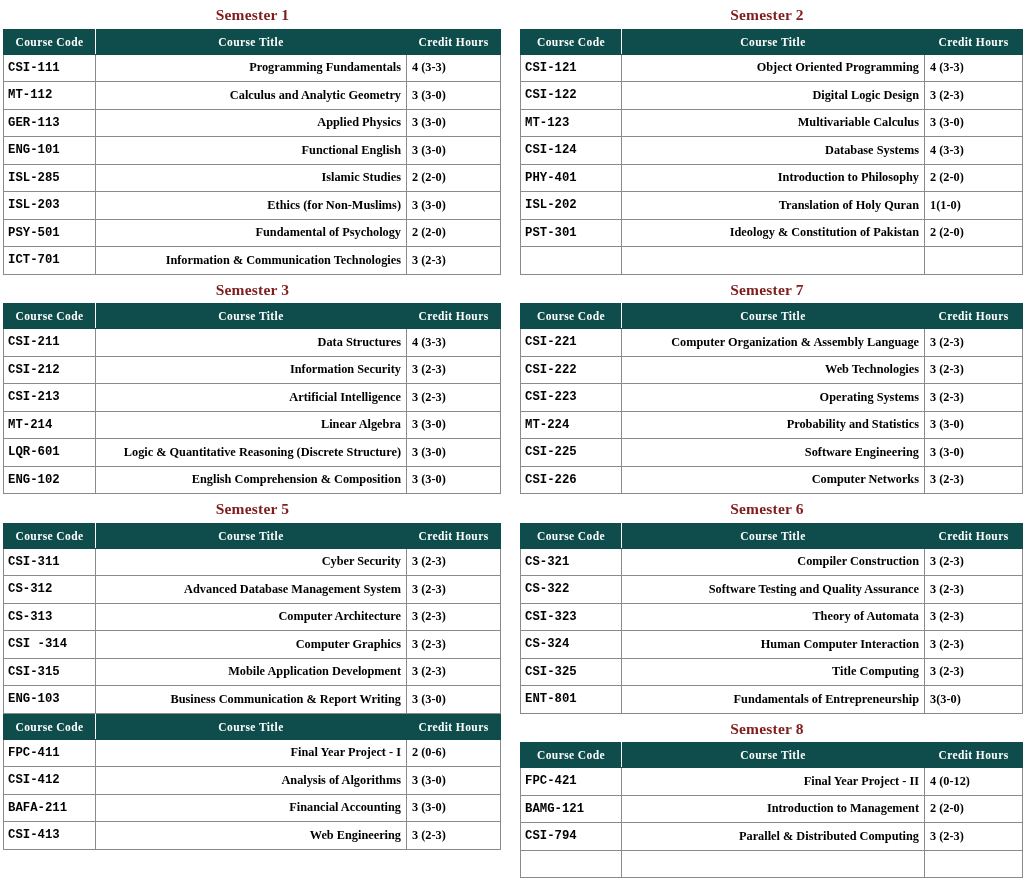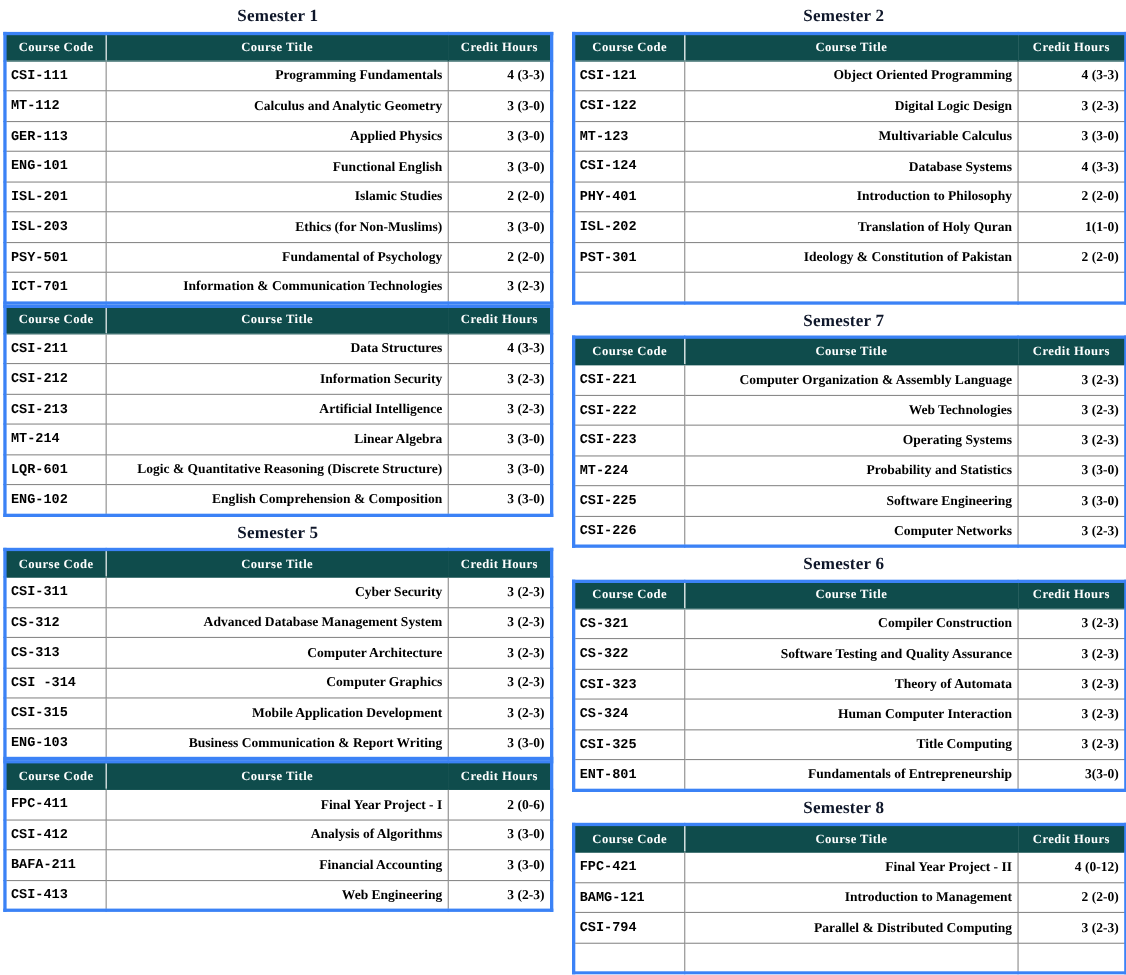--- a/index.html
+++ b/index.html
@@ -36,30 +36,30 @@
   }
 
   .sem-title {
     text-align: center;
     font-family: "Liberation Serif", "DejaVu Serif", serif;
     font-weight: bold;
     font-size: 15.5px;
     line-height: 1;
     padding: 7px 0 6px 0;
     letter-spacing: 0.2px;
-    color: #0f172a;
+    color: #7f1d1d;
     white-space: nowrap;
   }
 
   table.course-table {
     border-collapse: collapse;
     table-layout: fixed;
     width: 497px;
     margin: 0 0 0 3px;
-    border: 3px solid #3b82f6;
+    border: 1px solid #3b82f6;
   }
   .col-right table.course-table {
     width: 502px;
     margin: 0 0 0 10px;
   }
 
   table.course-table col.c-code   { width: 92px; }
   table.course-table col.c-title  { width: 311px; }
   table.course-table col.c-hours  { width: 94px; }
 
@@ -94,21 +94,21 @@
     font-family: "Liberation Serif", "DejaVu Serif", serif;
     border: 1px solid #8a8a8a;
     padding: 0 5px;
     vertical-align: middle;
     color: #000;
     white-space: nowrap;
     overflow: hidden;
   }
   table.course-table tbody td.td-code  { text-align: left; padding-left: 4px; font-family: Liberation Mono, monospace; }
   table.course-table tbody td.td-title { text-align: right; padding-left: 6px; }
-  table.course-table tbody td.td-hours { text-align: right; }
+  table.course-table tbody td.td-hours { text-align: left; }
 
   table.course-table tbody tr.empty-row td { height: 27.5px; }
 </style>
 </head>
 <body>
 
 <div id="sheet">
   <div class="grid">
     <div class="col-left">
         <div class="sem-block">
@@ -141,21 +141,21 @@
                 <td class="td-code">GER-113</td>
                 <td class="td-title">Applied Physics</td>
                 <td class="td-hours">3 (3-0)</td>
               </tr>
               <tr>
                 <td class="td-code">ENG-101</td>
                 <td class="td-title">Functional English</td>
                 <td class="td-hours">3 (3-0)</td>
               </tr>
               <tr>
-                <td class="td-code">ISL-201</td>
+                <td class="td-code">ISL-285</td>
                 <td class="td-title">Islamic Studies</td>
                 <td class="td-hours">2 (2-0)</td>
               </tr>
               <tr>
                 <td class="td-code">ISL-203</td>
                 <td class="td-title">Ethics (for Non-Muslims)</td>
                 <td class="td-hours">3 (3-0)</td>
               </tr>
               <tr>
                 <td class="td-code">PSY-501</td>
@@ -164,20 +164,21 @@
               </tr>
               <tr>
                 <td class="td-code">ICT-701</td>
                 <td class="td-title">Information &amp; Communication Technologies</td>
                 <td class="td-hours">3 (2-3)</td>
               </tr>
             </tbody>
           </table>
         </div>
         <div class="sem-block">
+          <div class="sem-title">Semester 3</div>
           <table class="course-table">
             <colgroup>
               <col class="c-code">
               <col class="c-title">
               <col class="c-hours">
             </colgroup>
             <thead>
               <tr>
                 <th class="th-code">Course Code</th>
                 <th class="th-title">Course Title</th>

